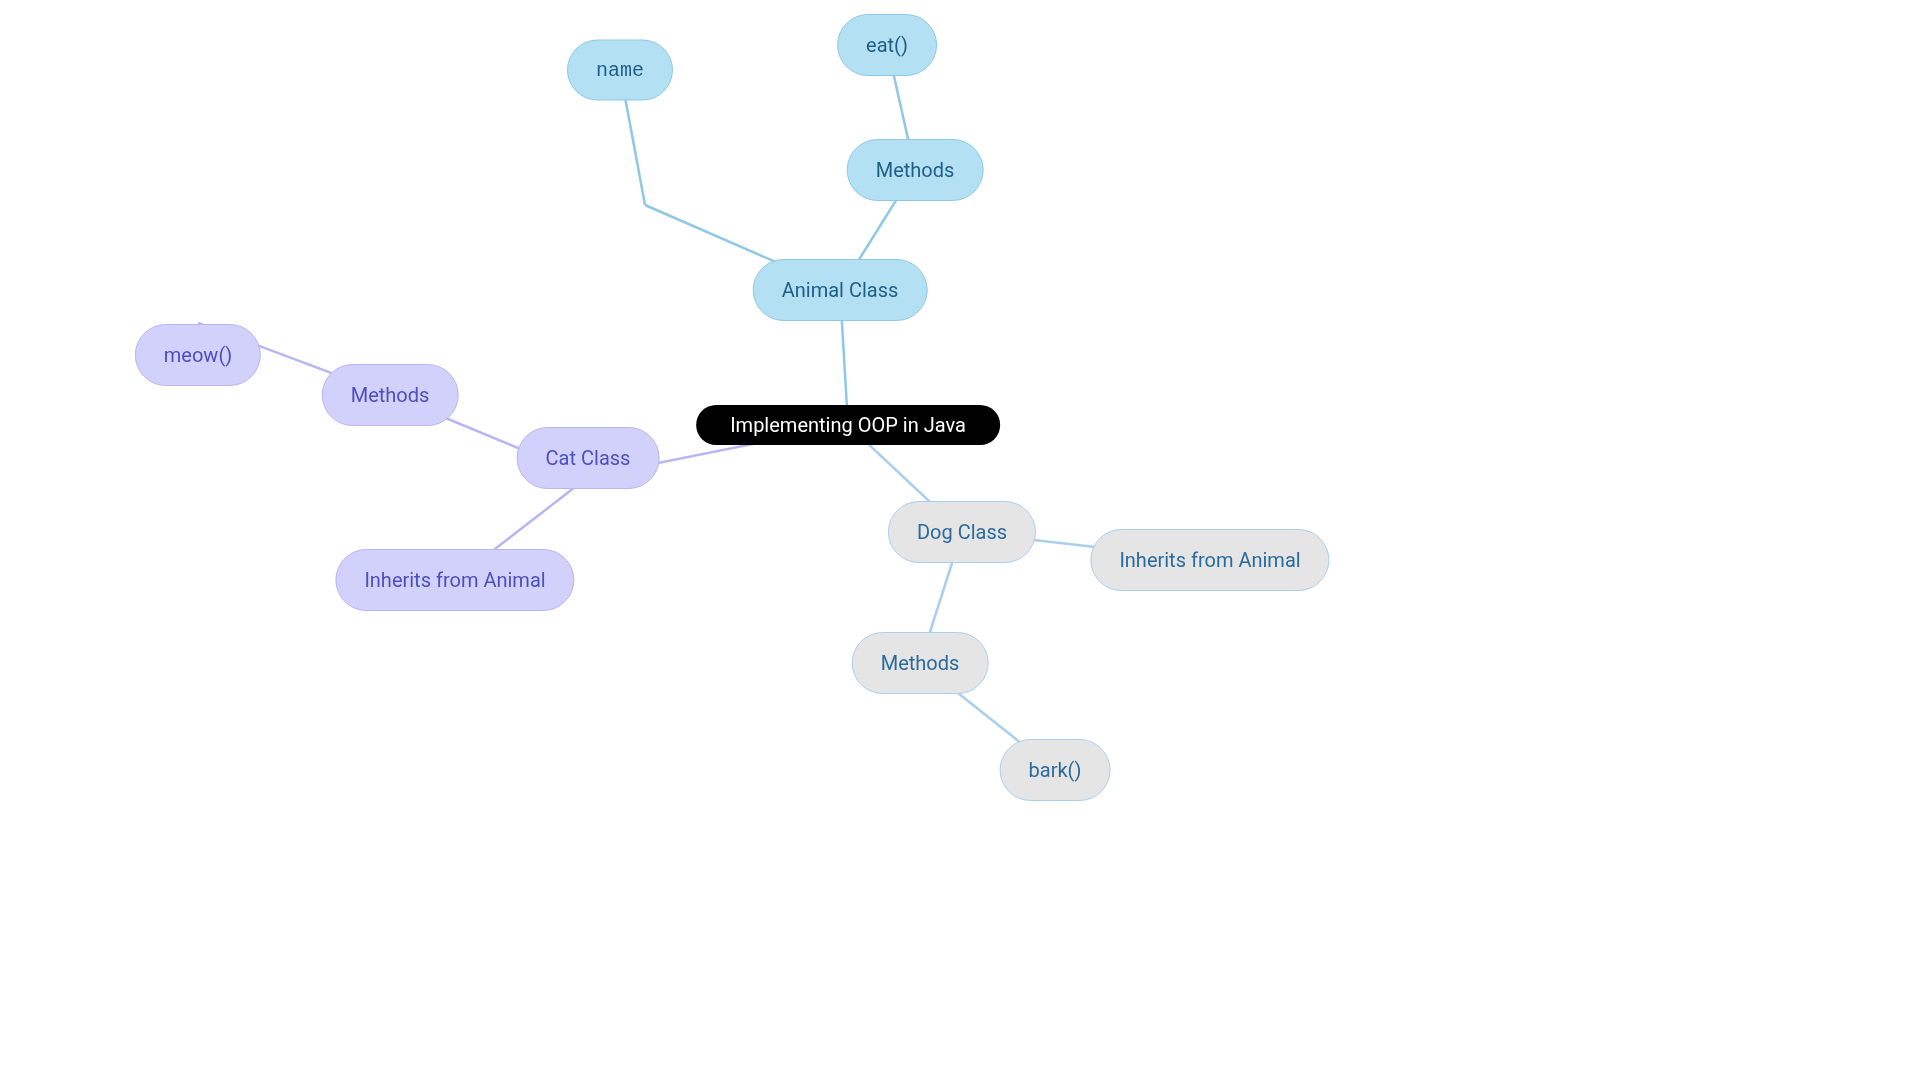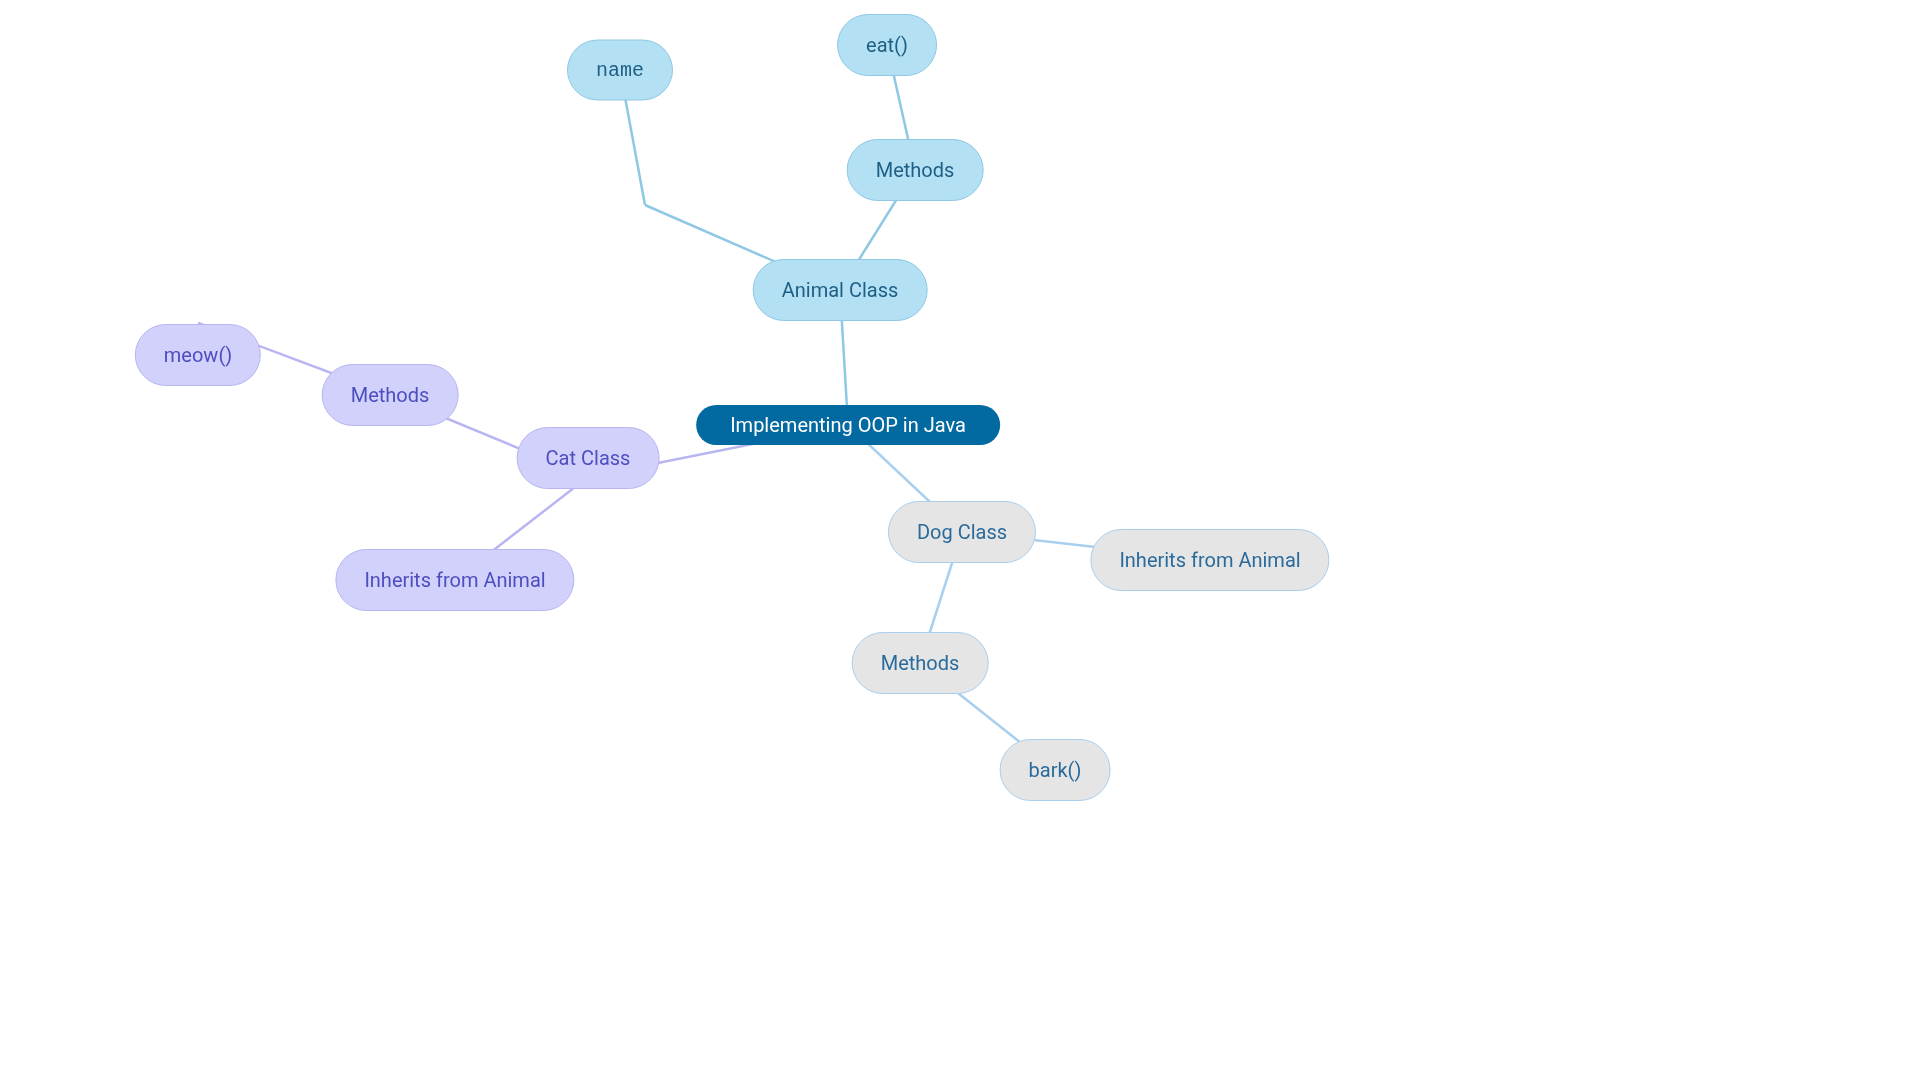--- a/index.html
+++ b/index.html
@@ -30,21 +30,21 @@
     padding: 18px 28px;
     border-radius: 9999px;
     font-size: 20px;
     white-space: nowrap;
     display: flex;
     align-items: center;
     justify-content: center;
     box-sizing: border-box;
   }
   .node.root {
-    background: #0369a1;
+    background: #000000;
     color: #ffffff;
     padding: 8px 34px;
   }
   .node.blue {
     background: #b4e0f4;
     color: #1e5f86;
     border: 1px solid #8fc8e5;
   }
   .node.lightblue {
     background: #e5e5e5;

